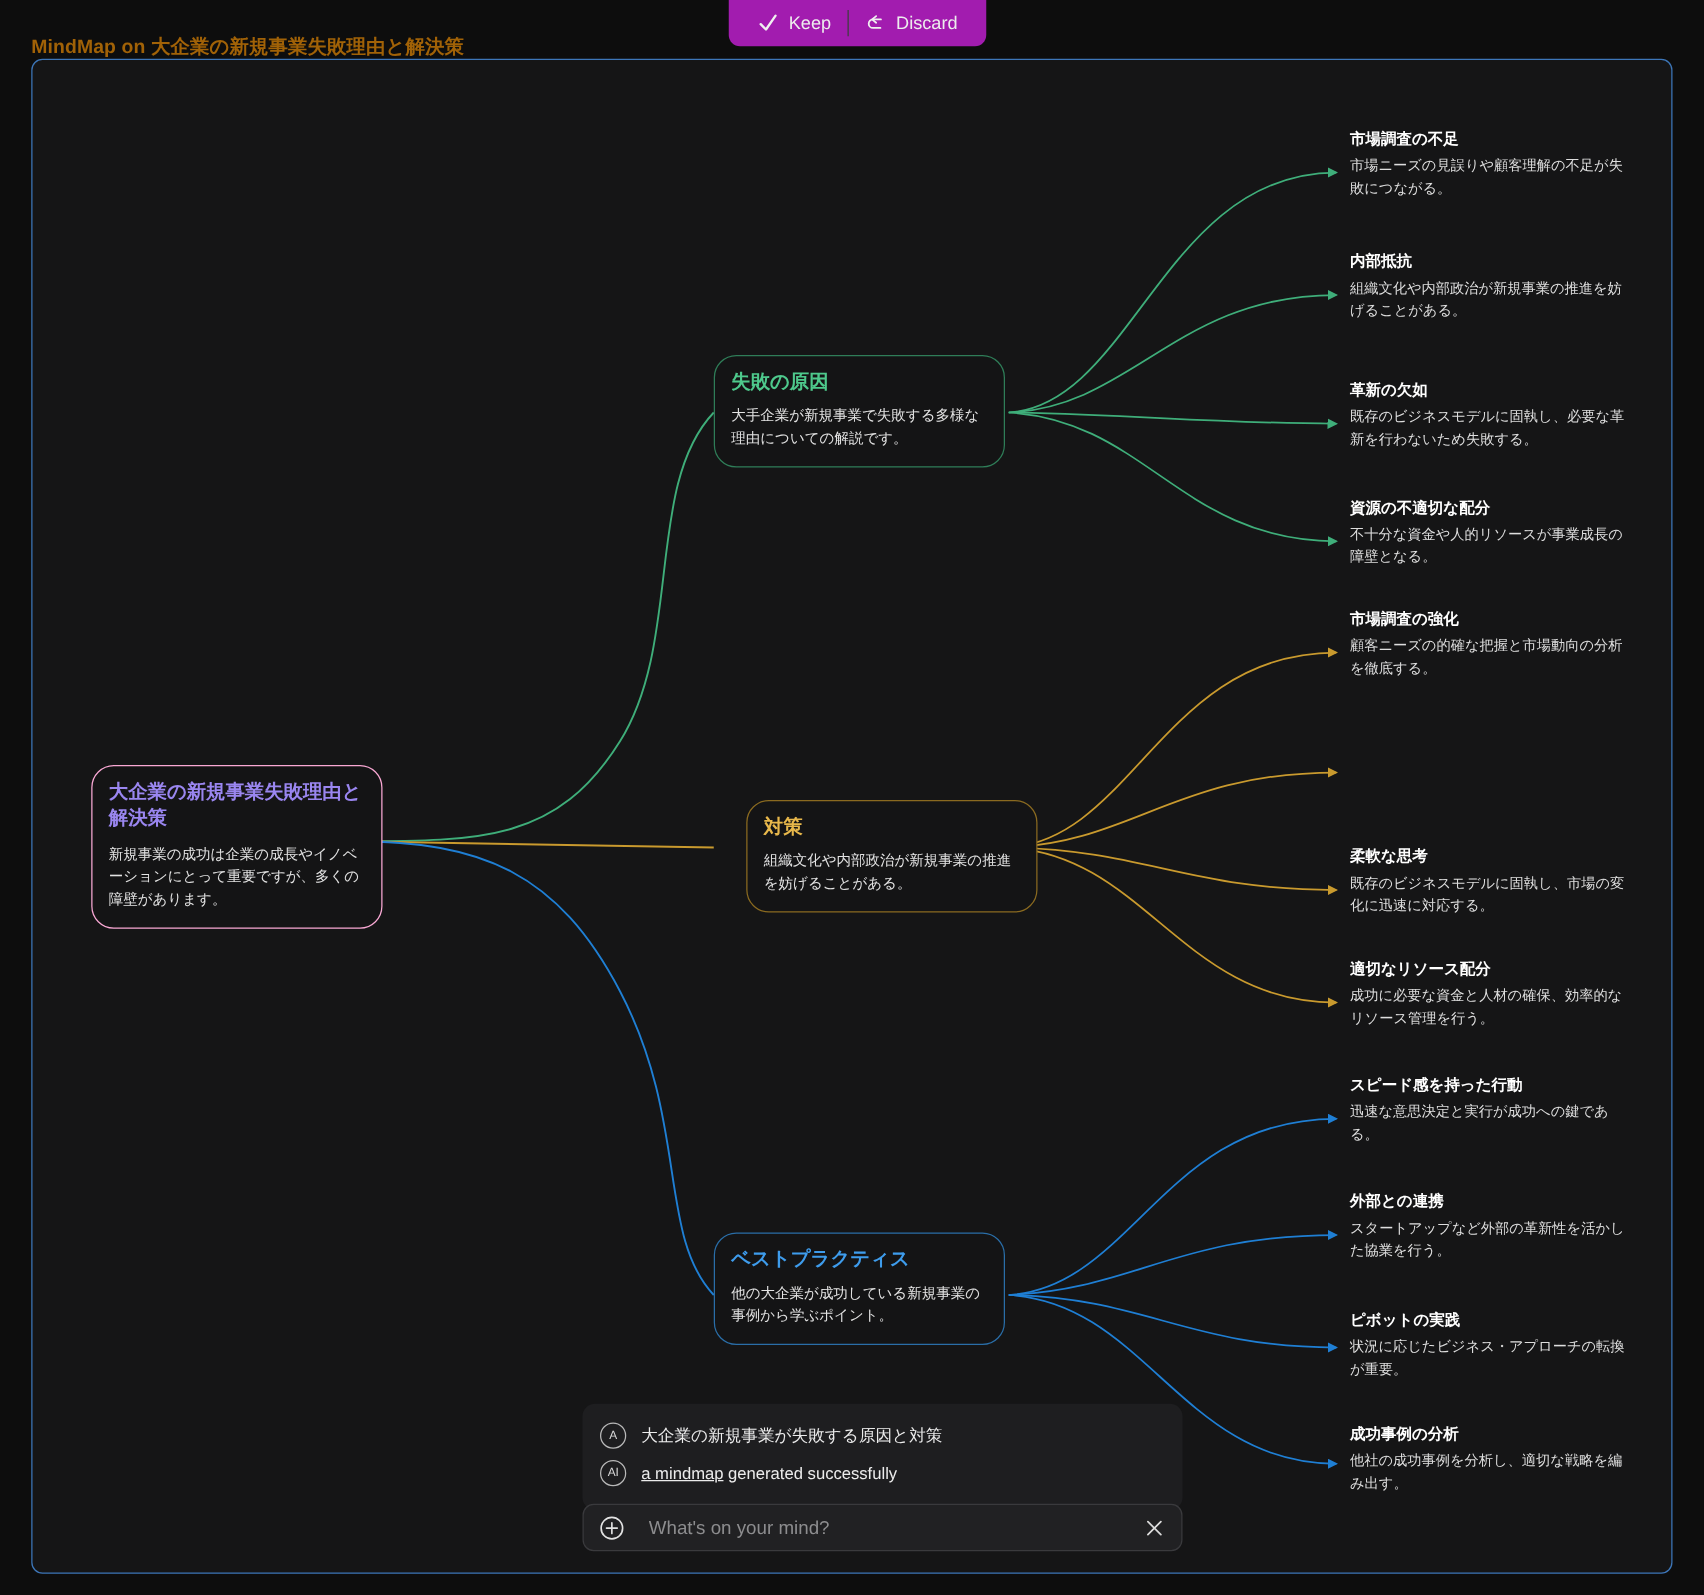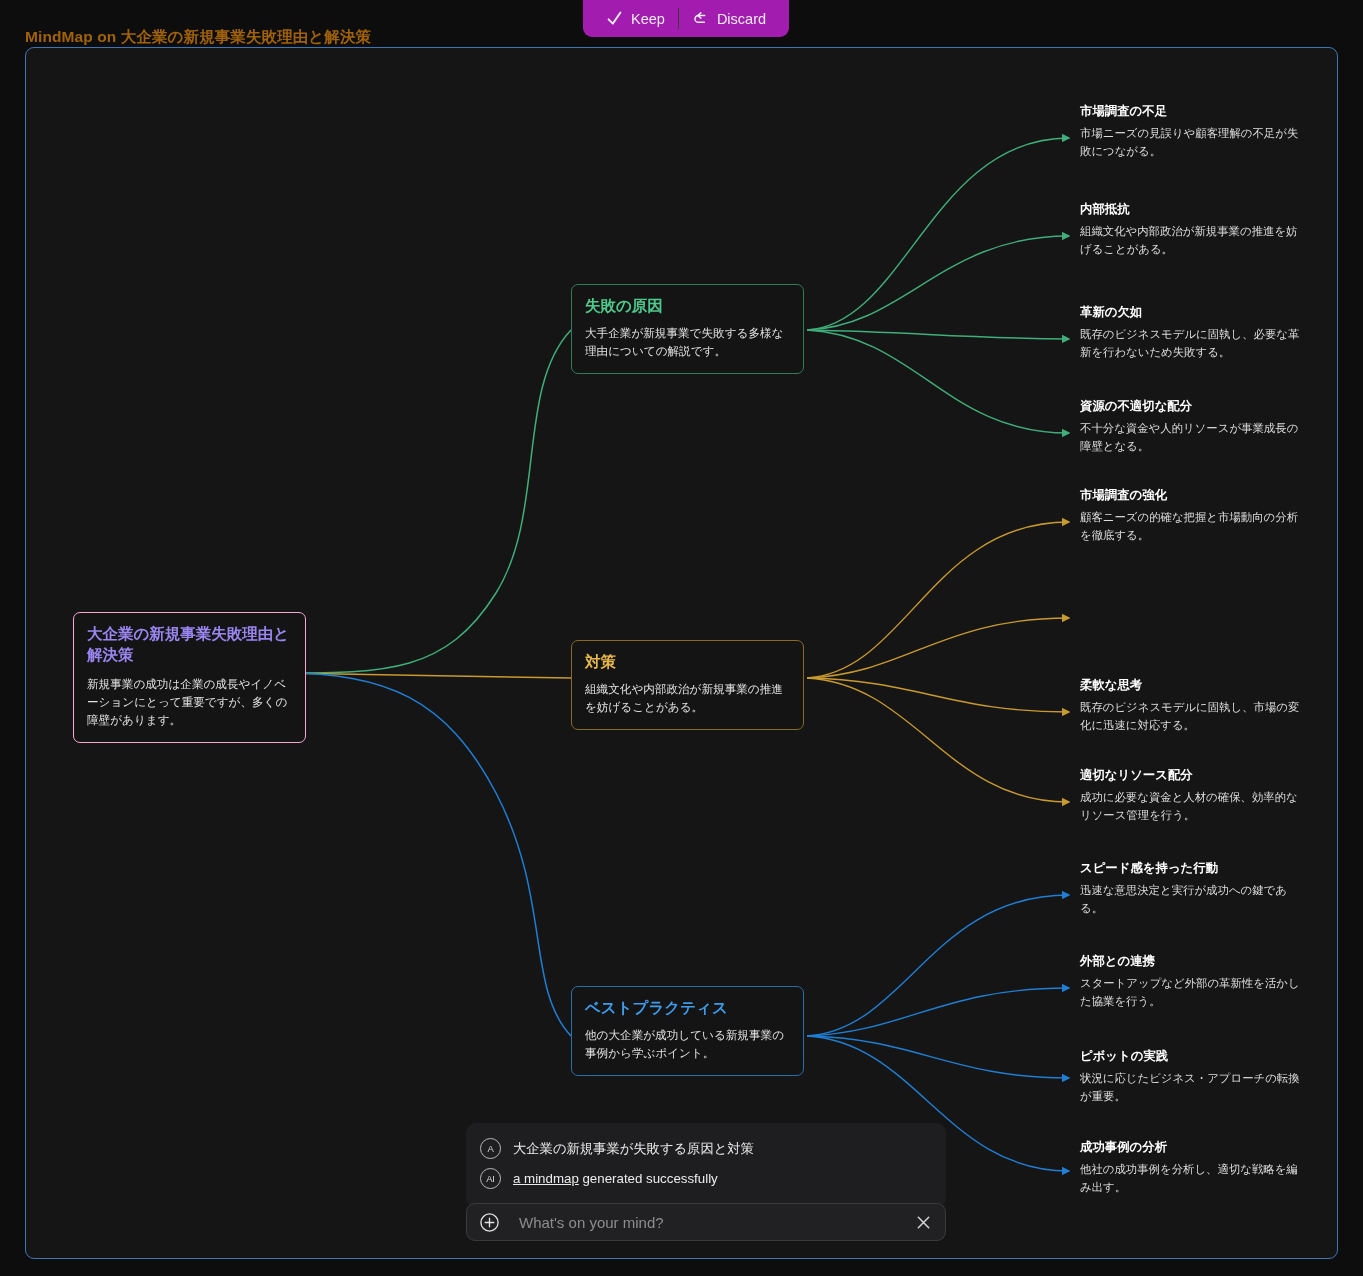--- a/index.html
+++ b/index.html
@@ -36,33 +36,33 @@
   .canvas {
     position: absolute; left: 25px; top: 47px;
     width: 1313px; height: 1212px;
     border: 1px solid #3d76b8; border-radius: 9px;
     background: #151516; overflow: hidden;
   }
   .edges { position: absolute; left: 0; top: 0; width: 1313px; height: 1212px; }
 
   
   .node-box {
-    position: absolute; border-radius: 7px;
+    position: absolute; border-radius: 18px;
     background: #141415; padding: 11px 13px 12px 13px;
   }
   .node-title { font-size: 14.5px; font-weight: bold; line-height: 1.35; margin-bottom: 7px; }
   .node-desc  { font-size: 11.6px; color: #e3e3e3; line-height: 1.58; }
 
   .root      { border: 1px solid #f9a8d4; left: 47px;  top: 564px; width: 233px; }
   .root .node-title { color: #9a86f0; font-size: 15.5px; margin-bottom: 9px; }
 
   .br-green  { border: 1px solid #2f7d58; left: 545px; top: 236px; width: 233px; }
   .br-green .node-title { color: #4ec98c; font-size: 15.5px; }
 
-  .br-orange { border: 1px solid #8a6a20; left: 545px; top: 592px; width: 233px; }
+  .br-orange { border: 1px solid #8a6a20; left: 571px; top: 592px; width: 233px; }
   .br-orange .node-title { color: #e8b84b; font-size: 15.5px; }
 
   .br-blue   { border: 1px solid #2a6ea8; left: 545px; top: 938px; width: 233px; }
   .br-blue .node-title { color: #3e9cec; font-size: 15.5px; }
 
   
   .leaf { position: absolute; left: 1054px; width: 228px; }
   .leaf .leaf-title { font-size: 12.4px; font-weight: bold; color: #ffffff; line-height: 1.3; margin-bottom: 6px; }
   .leaf .leaf-desc  { font-size: 11.4px; color: #dedede; line-height: 1.55; }
 

